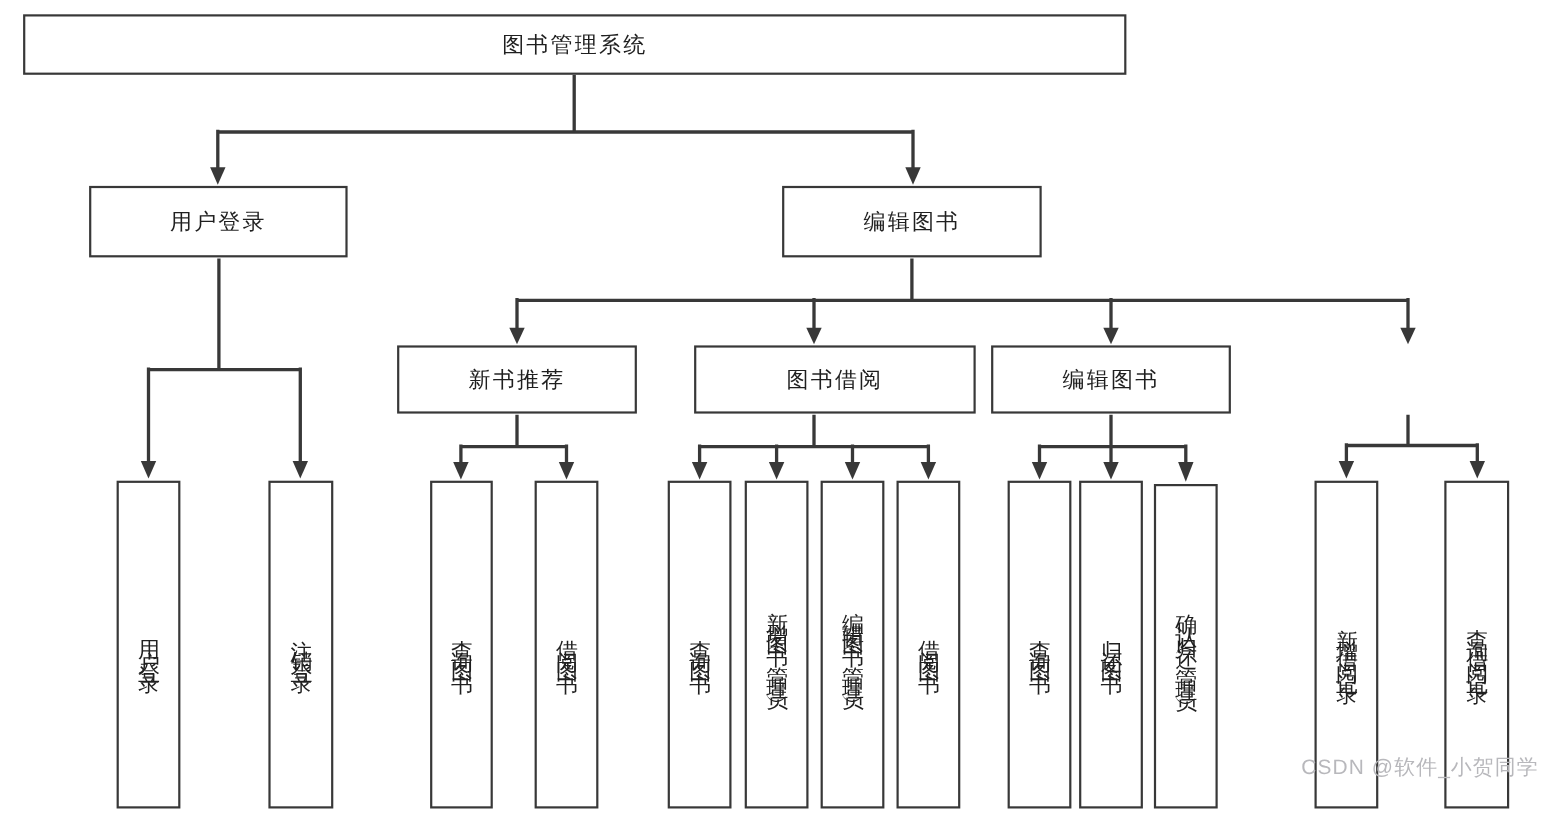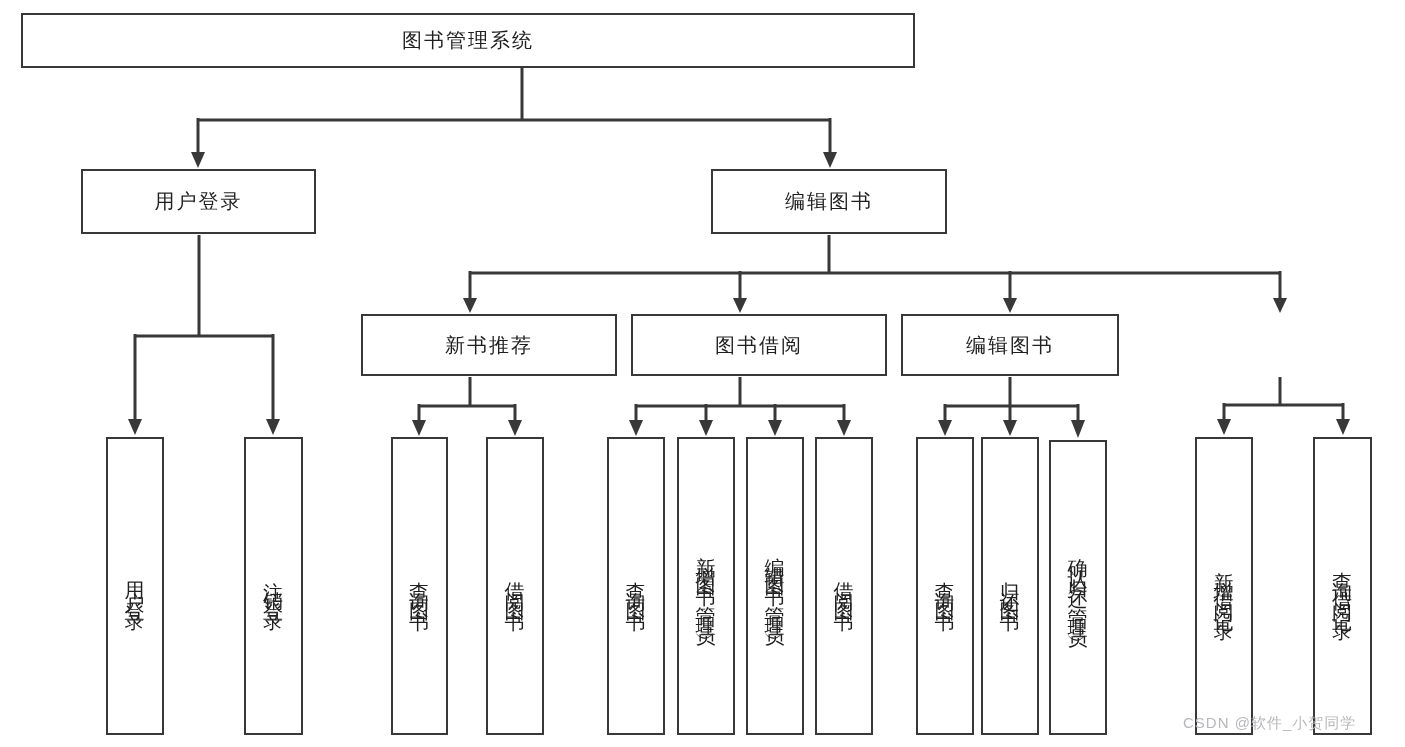--- a/index.html
+++ b/index.html
@@ -55,22 +55,22 @@
     writing-mode:vertical-rl;
     text-orientation:mixed;
     font-size:20px;
     letter-spacing:10px;
     color:var(--text);
     line-height:1;
   }
   .watermark{
     position:absolute;
     left:1183px;
-    top:714px;
-    font-size:15px;
+    top:685px;
+    font-size:19px;
     color:var(--watermark);
     white-space:nowrap;
     z-index:5;
     letter-spacing:1px;
   }
 </style>
 </head>
 <body>
 
 <div class="stage">
@@ -118,32 +118,32 @@
       <polygon points="1071,420 1085,420 1078,438"></polygon>
     </g>
 
     <g class="conn">
       <path d="M1280,377 V405 M1224,405 H1343 M1224,403 V420 M1343,403 V420"></path>
       <polygon points="1217,419 1231,419 1224,435"></polygon>
       <polygon points="1336,419 1350,419 1343,435"></polygon>
     </g>
   </svg>
 
-  <div class="node" style="left:21px;top:13px;width:894px;height:55px">
+  <div class="node" style="left:21px;top:13px;width:1003px;height:55px">
     <span class="h-label">图书管理系统</span>
   </div>
 
   <div class="node" style="left:81px;top:169px;width:235px;height:65px">
     <span class="h-label">用户登录</span>
   </div>
   <div class="node" style="left:711px;top:169px;width:236px;height:65px">
     <span class="h-label">编辑图书</span>
   </div>
 
-  <div class="node" style="left:361px;top:314px;width:256px;height:62px">
+  <div class="node" style="left:361px;top:314px;width:218px;height:62px">
     <span class="h-label">新书推荐</span>
   </div>
   <div class="node" style="left:631px;top:314px;width:256px;height:62px">
     <span class="h-label">图书借阅</span>
   </div>
   <div class="node" style="left:901px;top:314px;width:218px;height:62px">
     <span class="h-label">编辑图书</span>
   </div>
 
   <div class="node" style="left:106px;top:437px;width:58px;height:298px">

